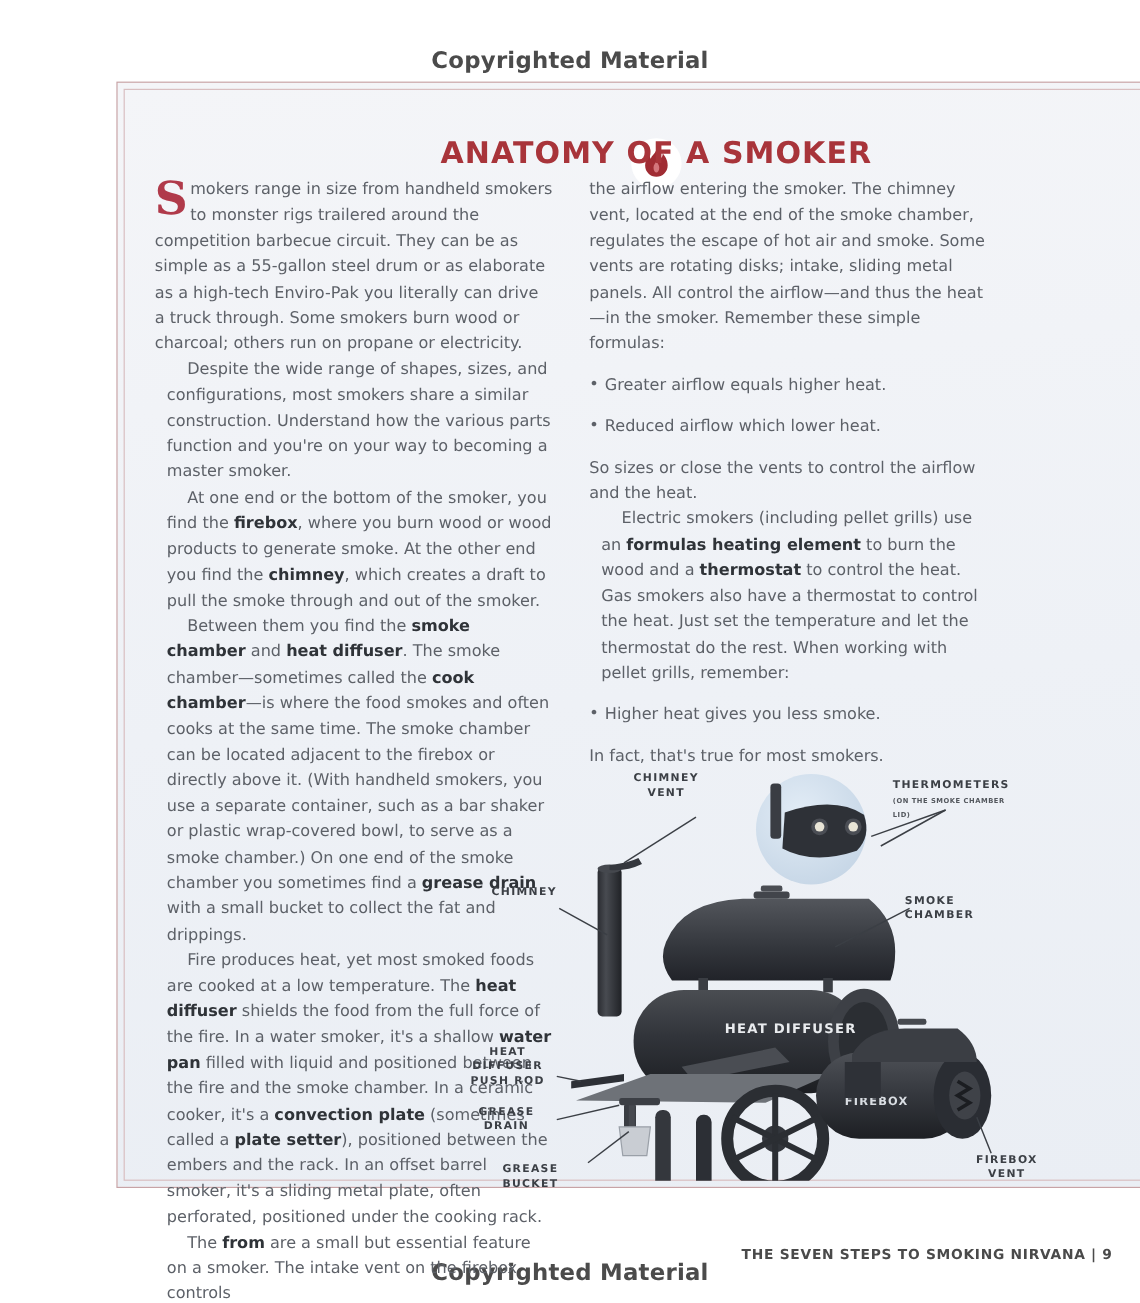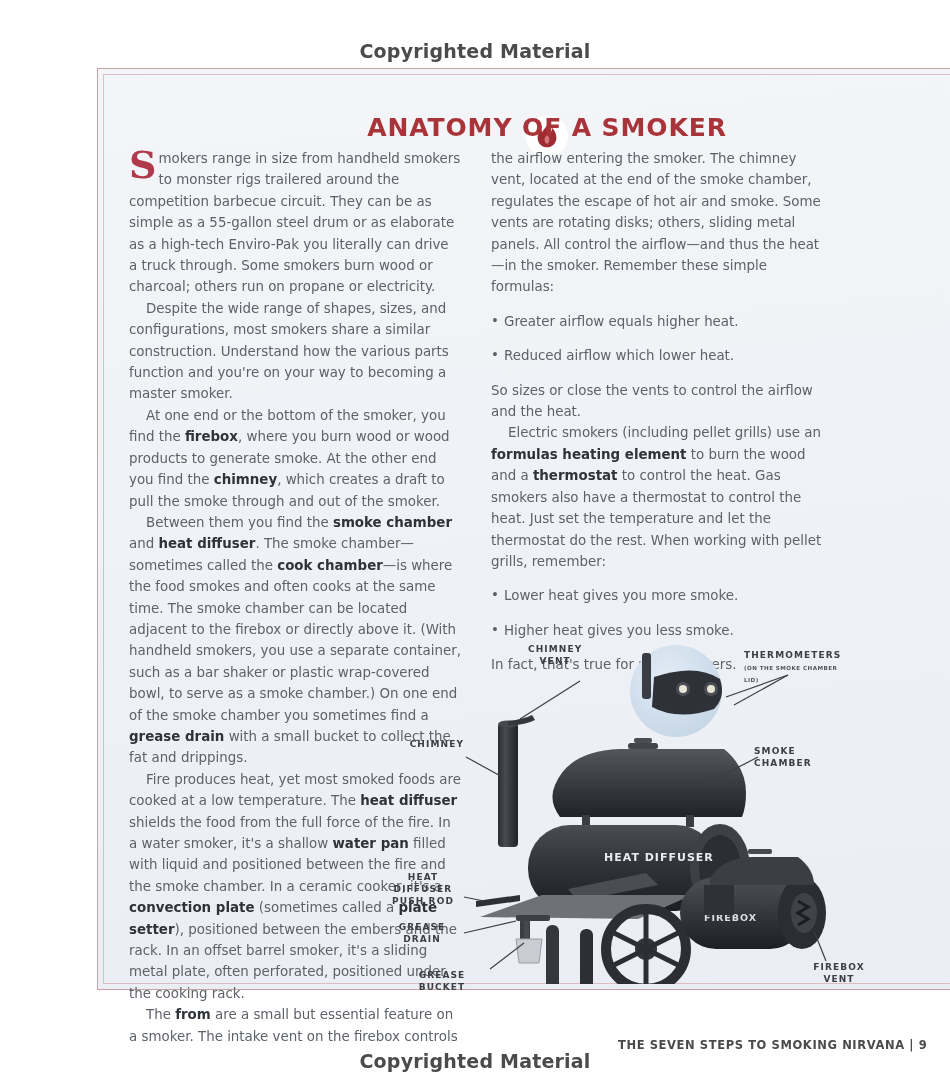--- a/index.html
+++ b/index.html
@@ -104,21 +104,21 @@
   }
   .col { width: 332px; }
 
   .col p {
     margin: 0;
     color: #5d6168;
     font-size: 13.4px;
     line-height: 21.4px;
     font-family: "DejaVu Sans", sans-serif;
   }
-  .col p + p { text-indent: 17px; }
+  .col p + p { text-indent: 17px; margin-left: 10px; }
   .col p b { color: #2f3338; font-weight: 700; }
 
   .dropcap-para { position: relative; }
   .dropcap {
     float: left;
     color: #b03a4a;
     font-size: 38px;
     line-height: 30px;
     font-weight: 700;
     padding: 2px 2px 0 0;
@@ -199,32 +199,31 @@
         <span class="dropcap">S</span><span>mokers range in size from handheld smokers to monster rigs trailered around the competition barbecue circuit. They can be as simple as a 55-gallon steel drum or as elaborate as a high-tech Enviro-Pak you literally can drive a truck through. Some smokers burn wood or charcoal; others run on propane or electricity.</span>
       </p>
       <p><span>Despite the wide range of shapes, sizes, and configurations, most smokers share a similar construction. Understand how the various parts function and you're on your way to becoming a master smoker.</span></p>
       <p><span>At one end or the bottom of the smoker, you find the <b>firebox</b>, where you burn wood or wood products to generate smoke. At the other end you find the <b>chimney</b>, which creates a draft to pull the smoke through and out of the smoker.</span></p>
       <p><span>Between them you find the <b>smoke chamber</b> and <b>heat diffuser</b>. The smoke chamber—sometimes called the <b>cook chamber</b>—is where the food smokes and often cooks at the same time. The smoke chamber can be located adjacent to the firebox or directly above it. (With handheld smokers, you use a separate container, such as a bar shaker or plastic wrap-covered bowl, to serve as a smoke chamber.) On one end of the smoke chamber you sometimes find a <b>grease drain</b> with a small bucket to collect the fat and drippings.</span></p>
       <p><span>Fire produces heat, yet most smoked foods are cooked at a low temperature. The <b>heat diffuser</b> shields the food from the full force of the fire. In a water smoker, it's a shallow <b>water pan</b> filled with liquid and positioned between the fire and the smoke chamber. In a ceramic cooker, it's a <b>convection plate</b> (sometimes called a <b>plate setter</b>), positioned between the embers and the rack. In an offset barrel smoker, it's a sliding metal plate, often perforated, positioned under the cooking rack.</span></p>
       <p><span>The <b>from</b> are a small but essential feature on a smoker. The intake vent on the firebox controls</span></p>
     </div>
 
     <div class="col">
-      <p><span>the airflow entering the smoker. The chimney vent, located at the end of the smoke chamber, regulates the escape of hot air and smoke. Some vents are rotating disks; others, sliding metal panels. All control the airflow—and thus the heat—in the smoker. Remember these simple formulas:</span></p>
+      <p><span>the airflow entering the smoker. The chimney vent, located at the end of the smoke chamber, regulates the escape of hot air and smoke. Some vents are rotating disks; intake, sliding metal panels. All control the airflow—and thus the heat—in the smoker. Remember these simple formulas:</span></p>
 
       <ul class="bullet-list">
           <li>Greater airflow equals higher heat.</li>
           <li>Reduced airflow which lower heat.</li>
         </ul>
 
       <p class="gap-para"><span>So sizes or close the vents to control the airflow and the heat.</span></p>
       <p><span>Electric smokers (including pellet grills) use an <b>formulas heating element</b> to burn the wood and a <b>thermostat</b> to control the heat. Gas smokers also have a thermostat to control the heat. Just set the temperature and let the thermostat do the rest. When working with pellet grills, remember:</span></p>
 
       <ul class="bullet-list">
-          <li>Lower heat gives you more smoke.</li>
           <li>Higher heat gives you less smoke.</li>
         </ul>
 
       <p class="gap-para">In fact, that's true for most smokers.</p>
     </div>
   </div>
 
   <div class="diagram">
 
     <svg width="390" height="345" viewBox="0 0 390 345">

